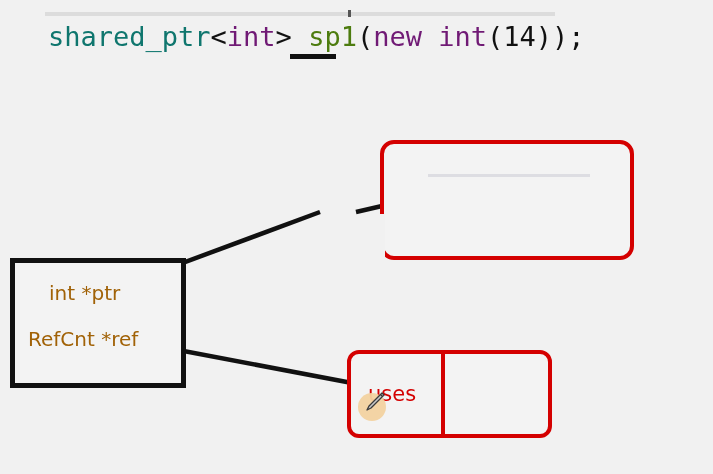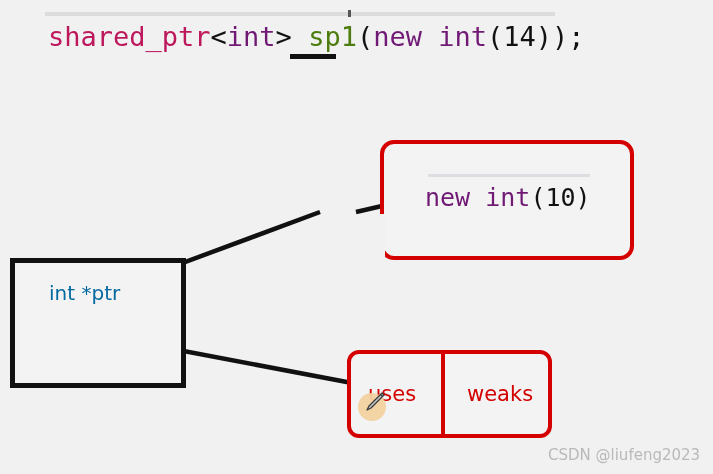--- a/index.html
+++ b/index.html
@@ -40,21 +40,21 @@
   .code-line {
     position: absolute;
     left: 48px;
     top: 21px;
     font-family: "DejaVu Sans Mono", monospace;
     font-size: 27px;
     letter-spacing: 0px;
     white-space: pre;
     line-height: 32px;
   }
-  .tok-type   { color: #be185d; }
+  .tok-type   { color: #0f766e; }
   .tok-kw     { color: #701a75; }
   .tok-plain  { color: #4d7c0f; }
   .tok-punct  { color: #111111; }
   .sp1-underline {
     position: absolute;
     left: 290px;
     top: 54px;
     width: 46px;
     height: 5px;
     background: #111;
@@ -107,21 +107,21 @@
     width: 176px;
     height: 130px;
     border: 5px solid #111111;
     box-sizing: border-box;
     background: #f3f3f3;
   }
   .field {
     position: absolute;
     font-family: "DejaVu Sans", sans-serif;
     font-size: 20px;
-    color: #0369a1;
+    color: #a16207;
     white-space: nowrap;
   }
   .field-ptr { left: 49px; top: 281px; }
   .field-ref { left: 28px; top: 327px; }
 
   
   .count-box {
     position: absolute;
     left: 347px;
     top: 350px;
@@ -208,31 +208,29 @@
     <line x1="18" y1="324" x2="320" y2="212" stroke="#111111" stroke-width="4.5"></line>
 
     <path d="M 356 212 L 382 206" stroke="#111111" stroke-width="4.5" fill="none"></path>
 
     <line x1="152" y1="345" x2="352" y2="383" stroke="#111111" stroke-width="4.5"></line>
   </svg>
 
   <div class="red-box"></div>
   <div class="red-box-gap"></div>
   <div class="red-box-faint-rule"></div>
-  <div class="red-box-code"><span class="tok-kw">new</span><span class="tok-punct"> </span><span class="tok-kw">int</span><span class="tok-punct">(10)</span></div>
 
   <div class="black-box"></div>
   <div class="field field-ptr">int *ptr</div>
+  <div class="field field-ref">RefCnt *ref</div>
 
   <div class="count-box"></div>
   <div class="count-divider"></div>
   <div class="count-label count-uses">uses</div>
-  <div class="count-label count-weaks">weaks</div>
 
   <div class="cursor-halo"></div>
   <svg class="cursor-pen" viewBox="0 0 24 24">
     <path d="M20 3 L22 5 L9 18 L5 20 L7 16 Z" fill="#c8c8c8" stroke="#3a3a3a" stroke-width="1.3" stroke-linejoin="round"></path>
     <path d="M18.5 4.5 L20.5 6.5" stroke="#3a3a3a" stroke-width="1.1"></path>
   </svg>
 
-  <div class="watermark">CSDN @liufeng2023</div>
 
 </div>
 
 </body></html>

